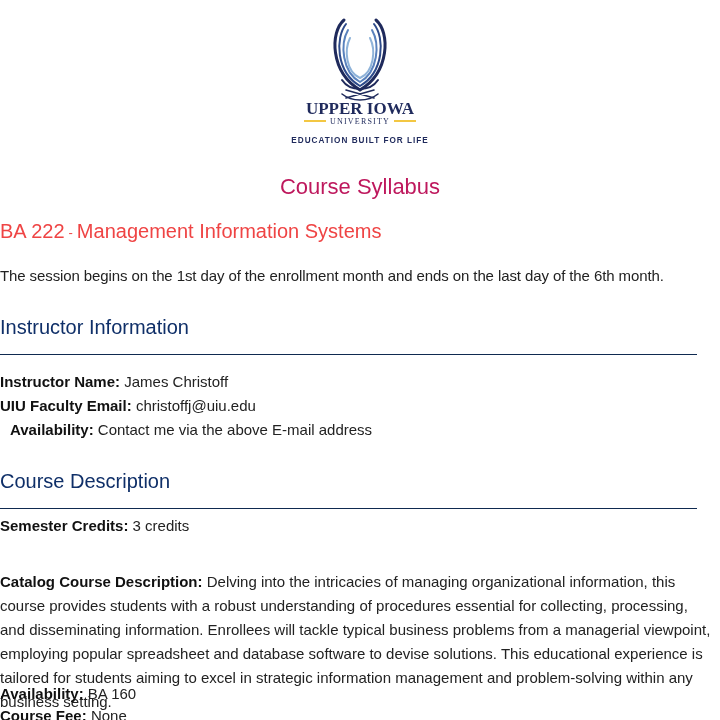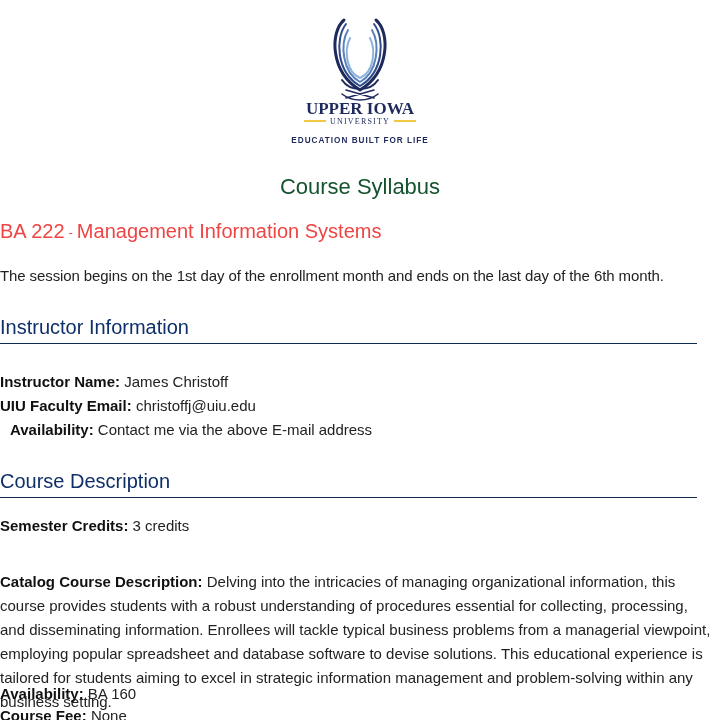--- a/index.html
+++ b/index.html
@@ -30,21 +30,21 @@
       position: relative;
     }
     .logo svg { display: block; }
     .title {
       position: absolute;
       top: 174px;
       left: 0;
       width: 720px;
       text-align: center;
       font-size: 22px;
-      color: #14532d;
+      color: #be185d;
     }
     .course-heading {
       position: absolute;
       top: 220px;
       left: 0;
       font-size: 20px;
       color: #ef4444;
       white-space: nowrap;
     }
     .course-heading .dash {
@@ -61,21 +61,21 @@
       white-space: nowrap;
       letter-spacing: -0.1px;
     }
     .section-head {
       position: absolute;
       left: 0;
       width: 697px;
       font-size: 20px;
       color: #0f2f68;
       border-bottom: 1.5px solid #0f2a50;
-      padding-bottom: 0;
+      padding-bottom: 11px;
       height: 27px;
       box-sizing: content-box;
     }
     .info-line {
       position: absolute;
       left: 0;
       font-size: 15px;
       color: #222;
       white-space: nowrap;
       line-height: 24px;

